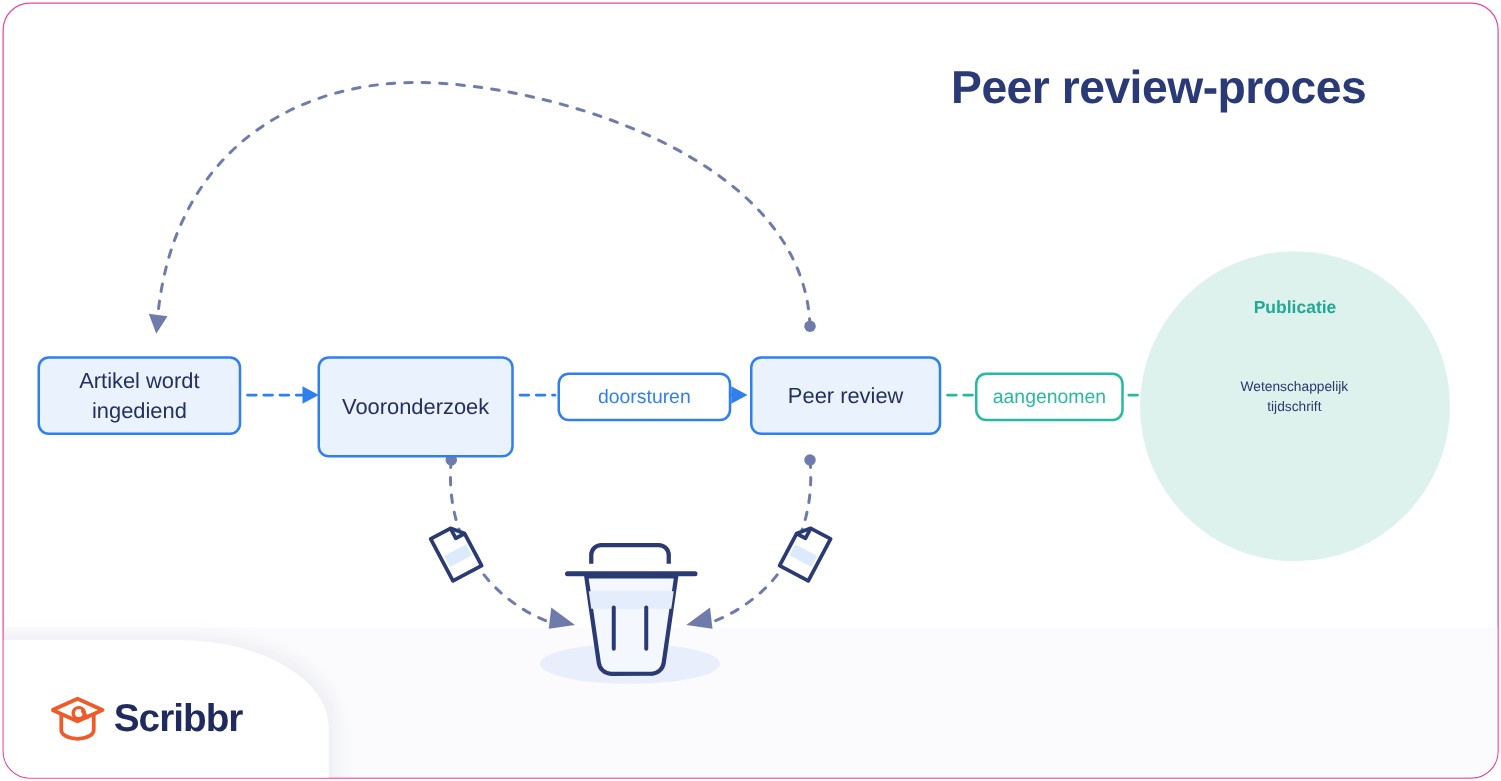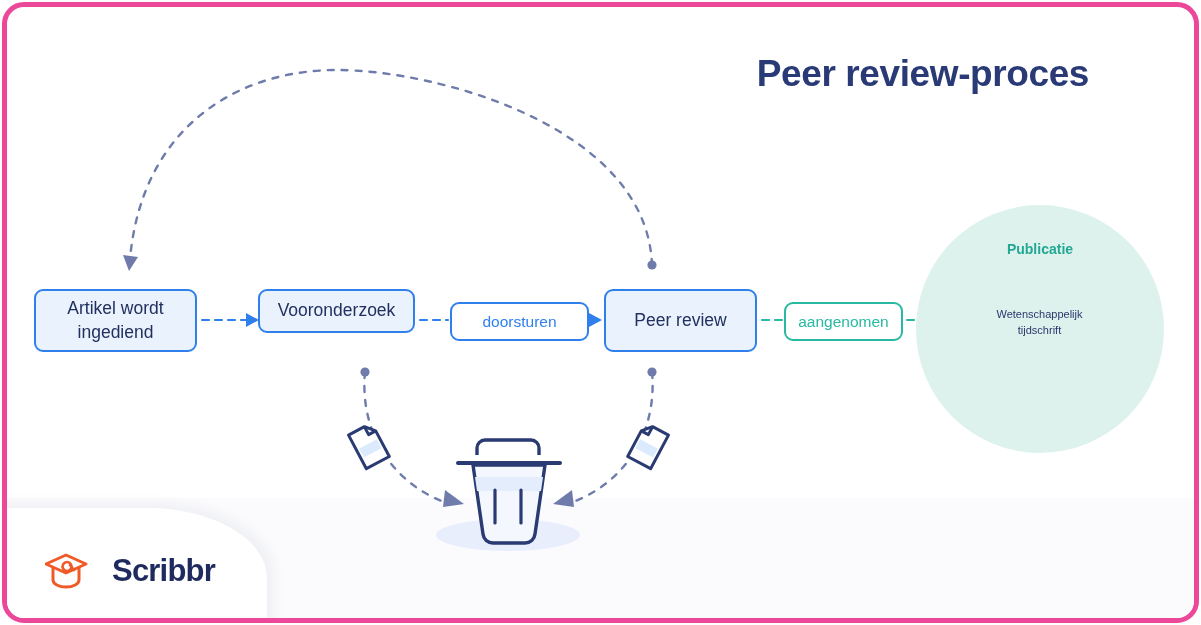--- a/index.html
+++ b/index.html
@@ -23,21 +23,21 @@
   }
 
   
   .card {
     position: absolute;
     left: 2px;
     top: 2px;
     width: 1197px;
     height: 621px;
     background: #ffffff;
-    border: 5px solid #ec4899;
+    border: 1px solid #ec4899;
     border-radius: 22px;
     box-sizing: border-box;
     overflow: hidden;
     padding-left: 48px;
   }
 
   
   .page-base {
     position: absolute;
     left: 0;
@@ -88,21 +88,21 @@
     border-radius: 9px;
     color: #22305f;
     font-size: 17.5px;
     line-height: 1.32;
     display: flex;
     align-items: center;
     justify-content: center;
     text-align: center;
   }
   #node-submitted { left: 27px;  top: 282px; width: 163px; height: 63px; }
-  #node-prescreen { left: 251px; top: 282px; width: 157px; height: 44px; }
+  #node-prescreen { left: 251px; top: 282px; width: 157px; height: 81px; }
   #node-review    { left: 597px; top: 282px; width: 153px; height: 63px; }
 
   
   .pill {
     position: absolute;
     box-sizing: border-box;
     background: #ffffff;
     border-radius: 9px;
     display: flex;
     align-items: center;
@@ -172,21 +172,21 @@
     color: #2a3a73;
   }
 
   
   .brand {
     position: absolute;
     left: 38px;
     bottom: 28px;
     display: flex;
     align-items: center;
-    gap: 23px;
+    gap: 6px;
   }
   .brand-name {
     font-size: 31px;
     font-weight: bold;
     color: #1f2a5e;
     letter-spacing: -0.8px;
   }
 </style>
 </head>
 <body>

